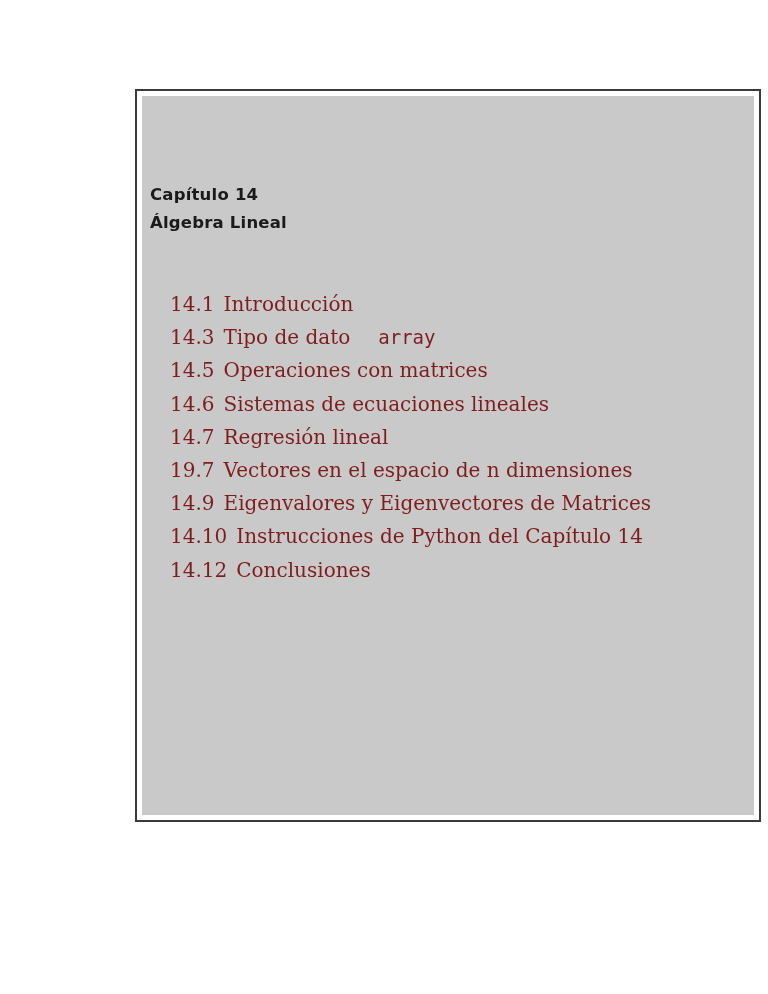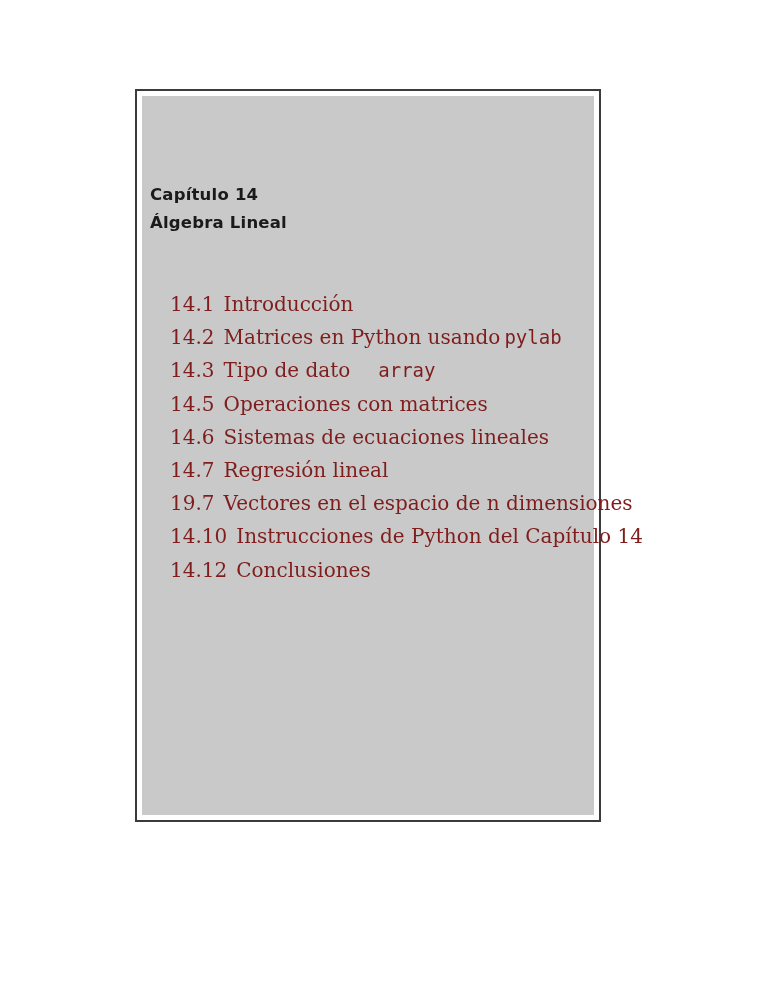--- a/index.html
+++ b/index.html
@@ -11,21 +11,21 @@
     position: relative;
     width: 768px;
     height: 994px;
     background: #ffffff;
     overflow: hidden;
   }
   .frame {
     position: absolute;
     left: 135px;
     top: 89px;
-    width: 466px;
+    width: 626px;
     height: 733px;
     box-sizing: border-box;
     border: 2px solid #3b3b3b;
     background: #ffffff;
     padding: 5px;
   }
   .panel {
     position: relative;
     width: 100%;
     height: 100%;
@@ -72,24 +72,24 @@
 
 <div class="page">
   <div class="frame">
     <div class="panel">
       <div class="chapter">
         <div>Capítulo 14</div>
         <div>Álgebra Lineal</div>
       </div>
       <div class="toc">
           <div class="toc-item"><span class="toc-number">14.1</span><span>Introducción</span></div>
-          <div class="toc-item"><span class="toc-number">14.2</span><span>Matrices en Python usando</span><span class="toc-code gap-tight">pylab</span></div>
           <div class="toc-item"><span class="toc-number">14.3</span><span>Tipo de dato</span><span class="toc-code gap-wide">array</span></div>
           <div class="toc-item"><span class="toc-number">14.5</span><span>Operaciones con matrices</span></div>
           <div class="toc-item"><span class="toc-number">14.6</span><span>Sistemas de ecuaciones lineales</span></div>
           <div class="toc-item"><span class="toc-number">14.7</span><span>Regresión lineal</span></div>
           <div class="toc-item"><span class="toc-number">19.7</span><span>Vectores en el espacio de n dimensiones</span></div>
+          <div class="toc-item"><span class="toc-number">14.9</span><span>Eigenvalores y Eigenvectores de Matrices</span></div>
           <div class="toc-item"><span class="toc-number">14.10</span><span>Instrucciones de Python del Capítulo 14</span></div>
           <div class="toc-item"><span class="toc-number">14.12</span><span>Conclusiones</span></div>
         </div>
     </div>
   </div>
 </div>
 
 </body></html>

